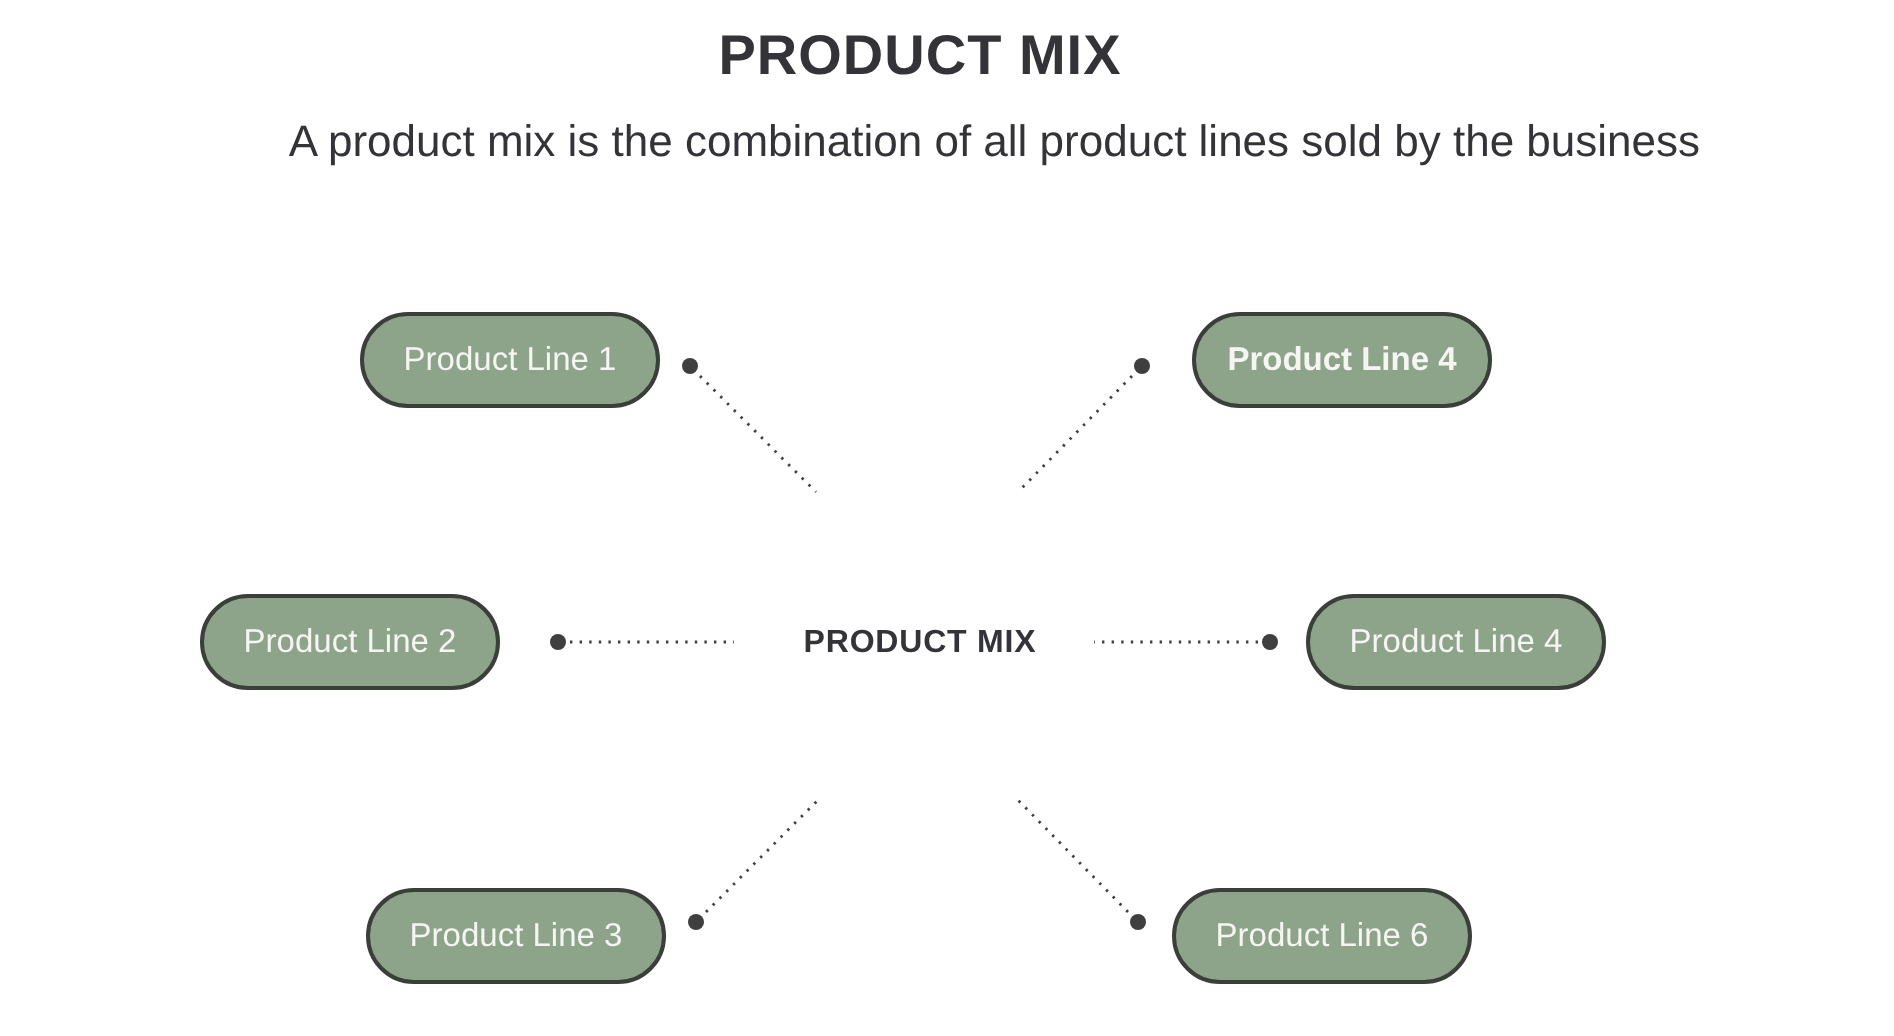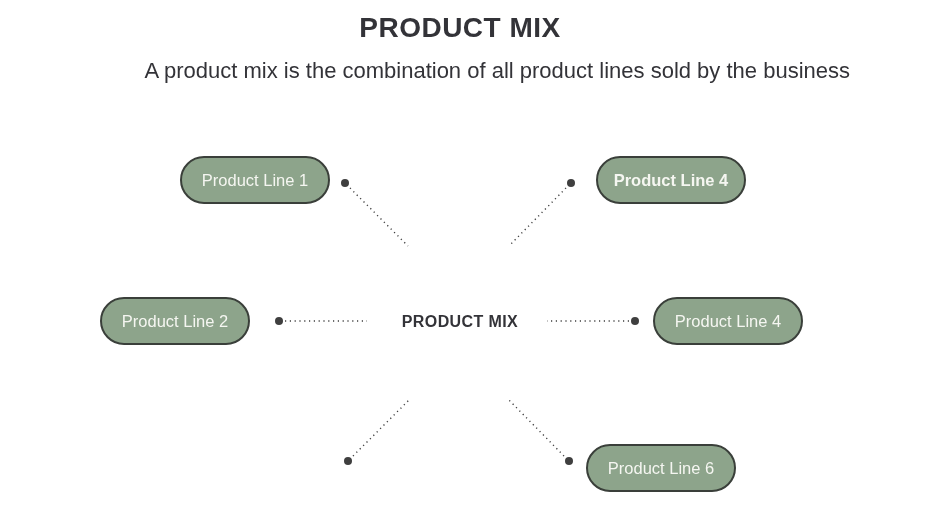--- a/index.html
+++ b/index.html
@@ -126,20 +126,23 @@
   </svg>
 
   <div class="center-label">PRODUCT MIX</div>
 
   <div class="pill pill-1">
     <span>Product Line 1</span>
   </div>
   <div class="pill pill-2">
     <span>Product Line 2</span>
   </div>
+  <div class="pill pill-3">
+    <span>Product Line 3</span>
+  </div>
   <div class="pill pill-4">
     <span>Product Line 4</span>
   </div>
   <div class="pill pill-5">
     <span>Product Line 4</span>
   </div>
   <div class="pill pill-6">
     <span>Product Line 6</span>
   </div>
 

